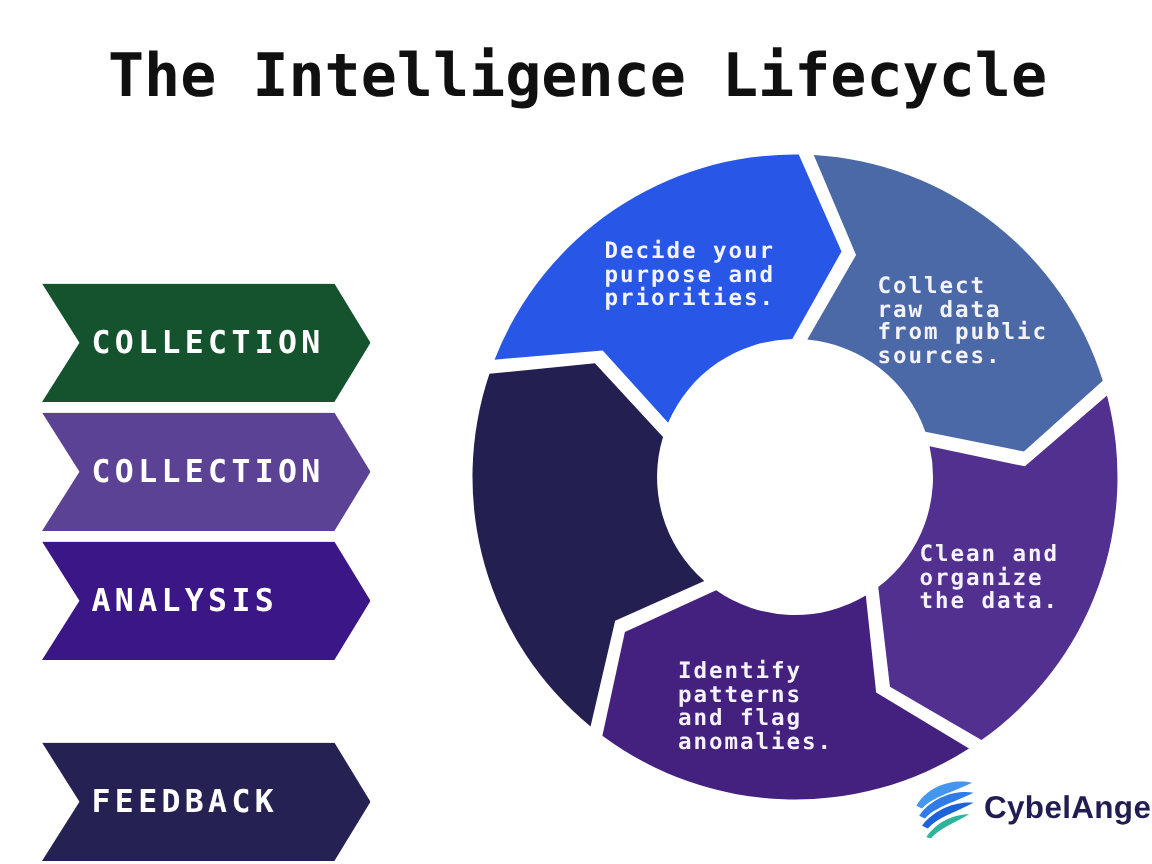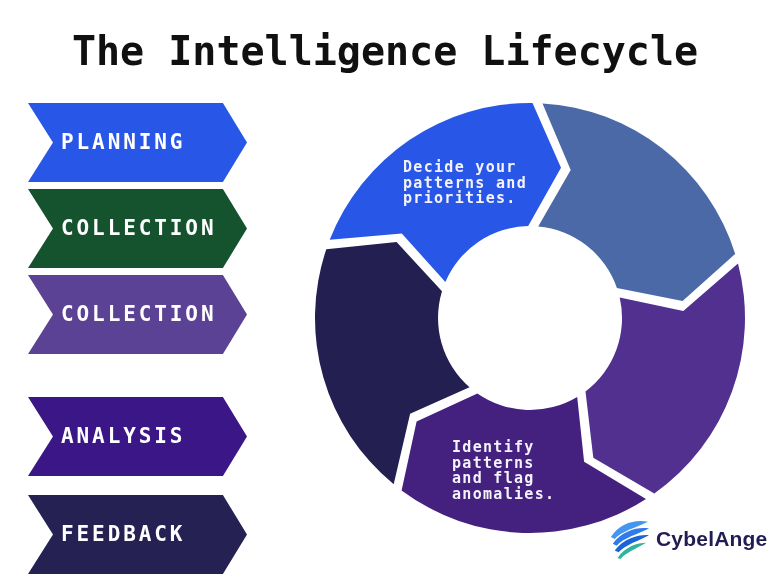--- a/index.html
+++ b/index.html
@@ -37,47 +37,51 @@
     font-size:21px;margin-left:6px;letter-spacing:0.2px;
   }
 </style>
 </head>
 <body>
 
 <div class="canvas">
 
   <h1 class="title">The Intelligence Lifecycle</h1>
 
-  <div class="stage-arrow" style="top: 103px; background: rgb(40, 87, 232);">
-    <span class="stage-label">PLANNING</span>
-  </div>
   <div class="stage-arrow" style="top: 189px; background: #14532d;">
     <span class="stage-label">COLLECTION</span>
   </div>
   <div class="stage-arrow" style="top: 275px; background: rgb(92, 66, 148);">
     <span class="stage-label">COLLECTION</span>
   </div>
-  <div class="stage-arrow" style="top: 361px; background: rgb(58, 22, 135); margin-top: 36px;">
+  <div class="stage-arrow" style="top: 361px; background: rgb(58, 22, 135);">
     <span class="stage-label">ANALYSIS</span>
   </div>
   <div class="stage-arrow" style="top: 447px; background: rgb(38, 33, 83); margin-top: 48px;">
     <span class="stage-label">FEEDBACK</span>
   </div>
 
   <svg id="cycle-svg" class="cycle-svg" viewBox="0 0 768 576">
       <path d="M 329.7 239.8 A 215 215 0 0 1 532.5 103.0 L 561.0 167.7 L 528.2 226.0 A 92 92 0 0 0 445.4 281.9 L 401.8 233.6 Z" fill="#2857e8"></path>
       <path d="M 542.5 103.4 A 215 215 0 0 1 735.2 253.9 L 682.6 301.0 L 616.9 287.9 A 92 92 0 0 0 538.2 226.4 L 570.7 170.0 Z" fill="#4b69a7"></path>
       <path d="M 738.0 263.6 A 215 215 0 0 1 654.3 493.4 L 593.3 457.8 L 585.5 391.4 A 92 92 0 0 0 619.7 297.5 L 683.3 310.9 Z" fill="#513090"></path>
       <path d="M 646.0 499.0 A 215 215 0 0 1 401.6 490.5 L 416.6 421.4 L 477.4 393.5 A 92 92 0 0 0 577.2 397.0 L 584.1 461.7 Z" fill="#44207f"></path>
       <path d="M 393.7 484.3 A 215 215 0 0 1 326.3 249.2 L 396.6 242.1 L 442.0 291.3 A 92 92 0 0 0 469.5 387.3 L 410.1 413.8 Z" fill="#232051"></path>
     </svg>
 
   <div class="seg-label" style="left:403px;top:160px">Decide your
-patterns and
+purpose and
 priorities.</div>
+  <div class="seg-label" style="left:585px;top:183px">Collect
+raw data
+from public
+sources.</div>
+  <div class="seg-label" style="left:613px;top:362px">Clean and
+organize
+the data.</div>
   <div class="seg-label" style="left:452px;top:440px">Identify
 patterns
 and flag
 anomalies.</div>
 
   <div class="logo">
     <svg class="wing" viewBox="0 0 44 42">
       <path d="M3,19 C12,4 30,0 42,3 C30,9 14,13 7,21 Z" fill="#4596ee"></path>
       <path d="M5,26 C15,12 32,8 43,10 C31,16 16,20 9,28 Z" fill="#2f7be8"></path>
       <path d="M7,33 C17,20 33,16 43,17 C32,23 18,27 11,35 Z" fill="#1d63d8"></path>

